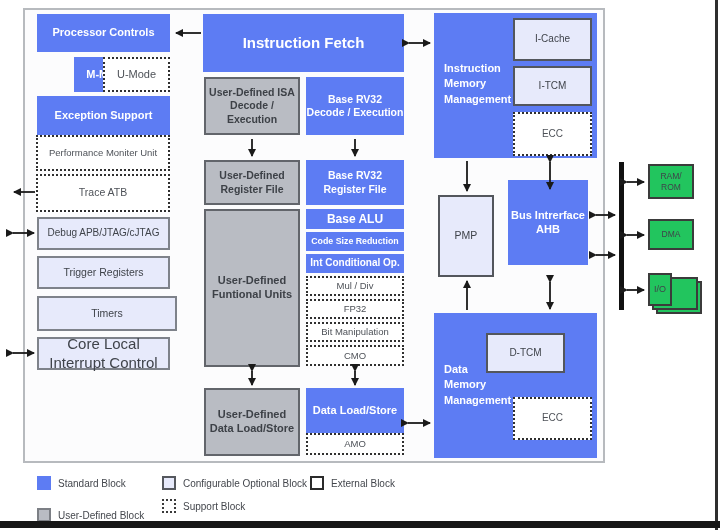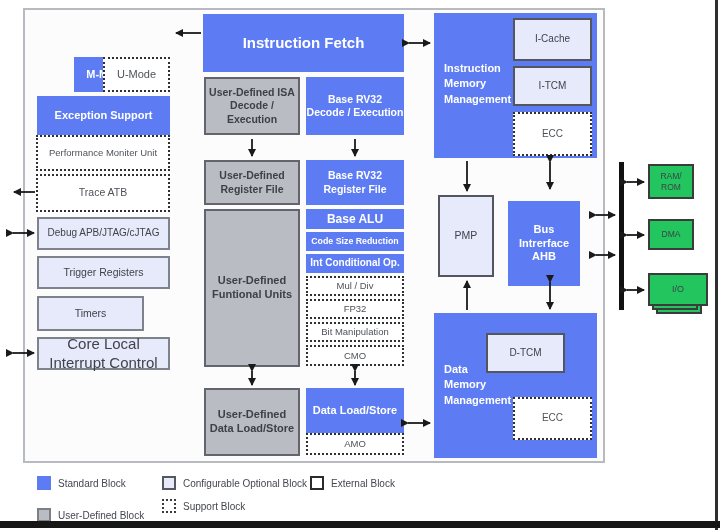--- a/index.html
+++ b/index.html
@@ -29,28 +29,29 @@
   .sw-dash{background:#fff;border:2px dotted #3a3a3a;}
   .edge{position:absolute;}
 </style>
 </head>
 <body>
 
 <div id="canvas">
 
   <div id="container"></div>
 
+  <div class="blk blue" style="left:37px;top:14px;width:133px;height:38px;font-size:11px;">Processor Controls</div>
   <div class="blk blue" style="left:37px;top:57px;width:66px;height:35px;font-size:11px;margin-left:37px;">M-Mode</div>
   <div class="blk dash" style="left:103px;top:57px;width:67px;height:35px;font-size:11px;">U-Mode</div>
   <div class="blk blue" style="left:37px;top:96px;width:133px;height:40px;font-size:11px;">Exception Support</div>
   <div class="blk dash" style="left:36px;top:135px;width:134px;height:36px;font-size:9.5px;">Performance Moniter Unit</div>
   <div class="blk dash" style="left:36px;top:174px;width:134px;height:38px;font-size:10.5px;">Trace ATB</div>
   <div class="blk lav" style="left:37px;top:217px;width:133px;height:33px;font-size:10px;">Debug APB/JTAG/cJTAG</div>
   <div class="blk lav" style="left:37px;top:256px;width:133px;height:33px;font-size:10.5px;">Trigger Registers</div>
-  <div class="blk lav" style="left:37px;top:296px;width:107px;height:35px;font-size:10.5px;">Timers</div>
+  <div class="blk lav" style="left:37px;top:296px;width:140px;height:35px;font-size:10.5px;">Timers</div>
   <div class="blk lav" style="left:37px;top:337px;width:133px;height:33px;font-size:15px;">Core Local Interrupt Control</div>
 
   <div class="blk blue" style="left:203px;top:14px;width:201px;height:58px;font-size:15px;">Instruction Fetch</div>
   <div class="blk gray" style="left:204px;top:77px;width:96px;height:58px;font-size:10.5px;">User-Defined ISA
 Decode / Execution</div>
   <div class="blk blue" style="left:306px;top:77px;width:98px;height:58px;font-size:10.5px;">Base RV32
 Decode / Execution</div>
   <div class="blk gray" style="left:204px;top:160px;width:96px;height:45px;font-size:10.5px;">User-Defined
 Register File</div>
   <div class="blk blue" style="left:306px;top:160px;width:98px;height:45px;font-size:10.5px;">Base RV32
@@ -71,37 +72,37 @@
 
   <div class="blk blue" style="left:434px;top:13px;width:163px;height:145px;"></div>
   <div class="ctr-label" style="left:444px;top:61px;">Instruction
 Memory
 Management</div>
   <div class="blk lavd" style="left:513px;top:18px;width:79px;height:43px;font-size:10px;">I-Cache</div>
   <div class="blk lavd" style="left:513px;top:66px;width:79px;height:40px;font-size:10px;">I-TCM</div>
   <div class="blk dash" style="left:513px;top:112px;width:79px;height:44px;font-size:10px;">ECC</div>
 
   <div class="blk lavd" style="left:438px;top:195px;width:56px;height:82px;font-size:10.5px;">PMP</div>
-  <div class="blk blue" style="left:508px;top:201px;width:72px;height:85px;font-size:11px;">Bus Intrerface
+  <div class="blk blue" style="left:508px;top:180px;width:80px;height:85px;font-size:11px;">Bus Intrerface
 AHB</div>
 
   <div class="blk blue" style="left:434px;top:313px;width:163px;height:145px;"></div>
   <div class="ctr-label" style="left:444px;top:362px;">Data
 Memory
 Management</div>
   <div class="blk lavd" style="left:486px;top:333px;width:79px;height:40px;font-size:10px;">D-TCM</div>
   <div class="blk dash" style="left:513px;top:397px;width:79px;height:43px;font-size:10px;">ECC</div>
 
   <div class="busbar" style="left:619px;top:162px;width:5px;height:148px;"></div>
   <div class="blk ext" style="left:648px;top:164px;width:46px;height:35px;font-size:8.5px;">RAM/
 ROM</div>
   <div class="blk ext" style="left:648px;top:219px;width:46px;height:31px;font-size:8.5px;">DMA</div>
   <div class="blk ext" style="left:656px;top:281px;width:46px;height:33px;"></div>
   <div class="blk ext" style="left:652px;top:277px;width:46px;height:33px;"></div>
-  <div class="blk ext" style="left:648px;top:273px;width:60px;height:33px;font-size:9px;">I/O</div>
+  <div class="blk ext" style="left:648px;top:273px;width:24px;height:33px;font-size:9px;">I/O</div>
 
   <svg class="connectors" viewBox="0 0 720 530">
     <defs>
       <marker id="ah" markerUnits="userSpaceOnUse" markerWidth="9" markerHeight="9" refX="7.5" refY="4.5" orient="auto">
         <path d="M0.5,0.5 L8.5,4.5 L0.5,8.5 z" fill="#1a1a1a"></path>
       </marker>
     </defs>
     <g stroke="#1a1a1a" stroke-width="1.8" fill="none">
       <line x1="201" y1="33" x2="176" y2="33" marker-end="url(#ah)"></line>
       <line x1="409" y1="43" x2="430" y2="43" marker-start="url(#ah)" marker-end="url(#ah)"></line>

